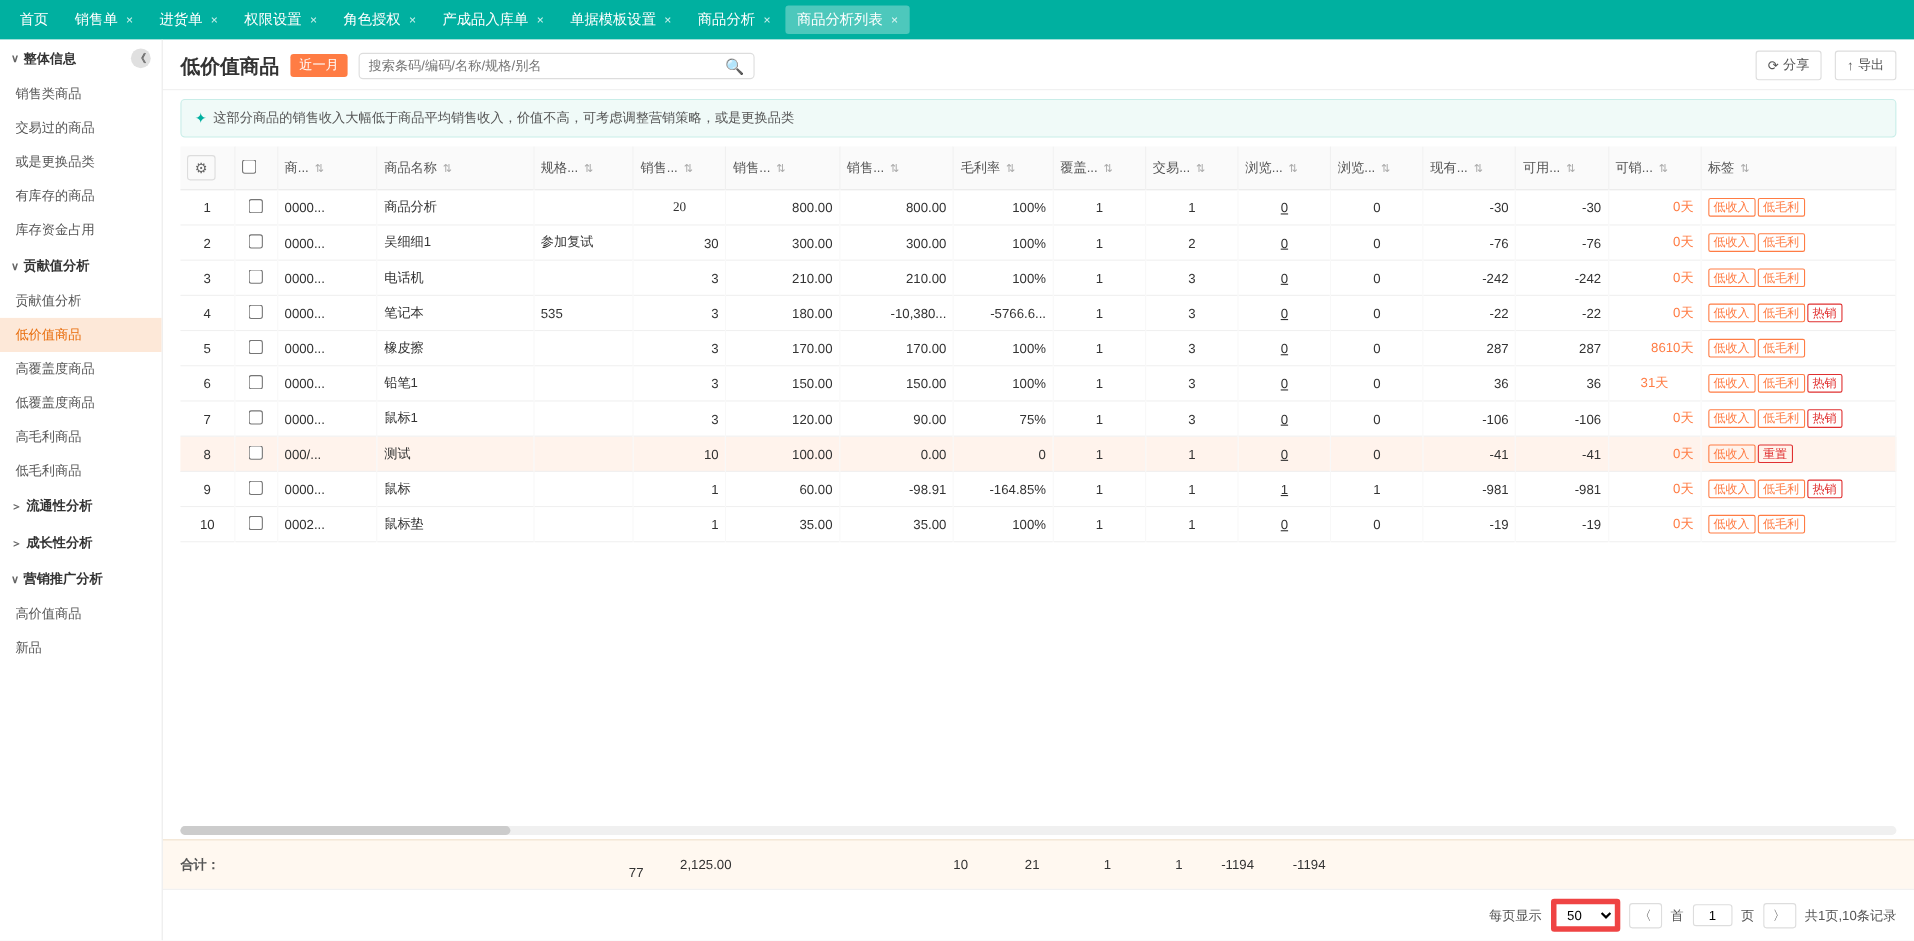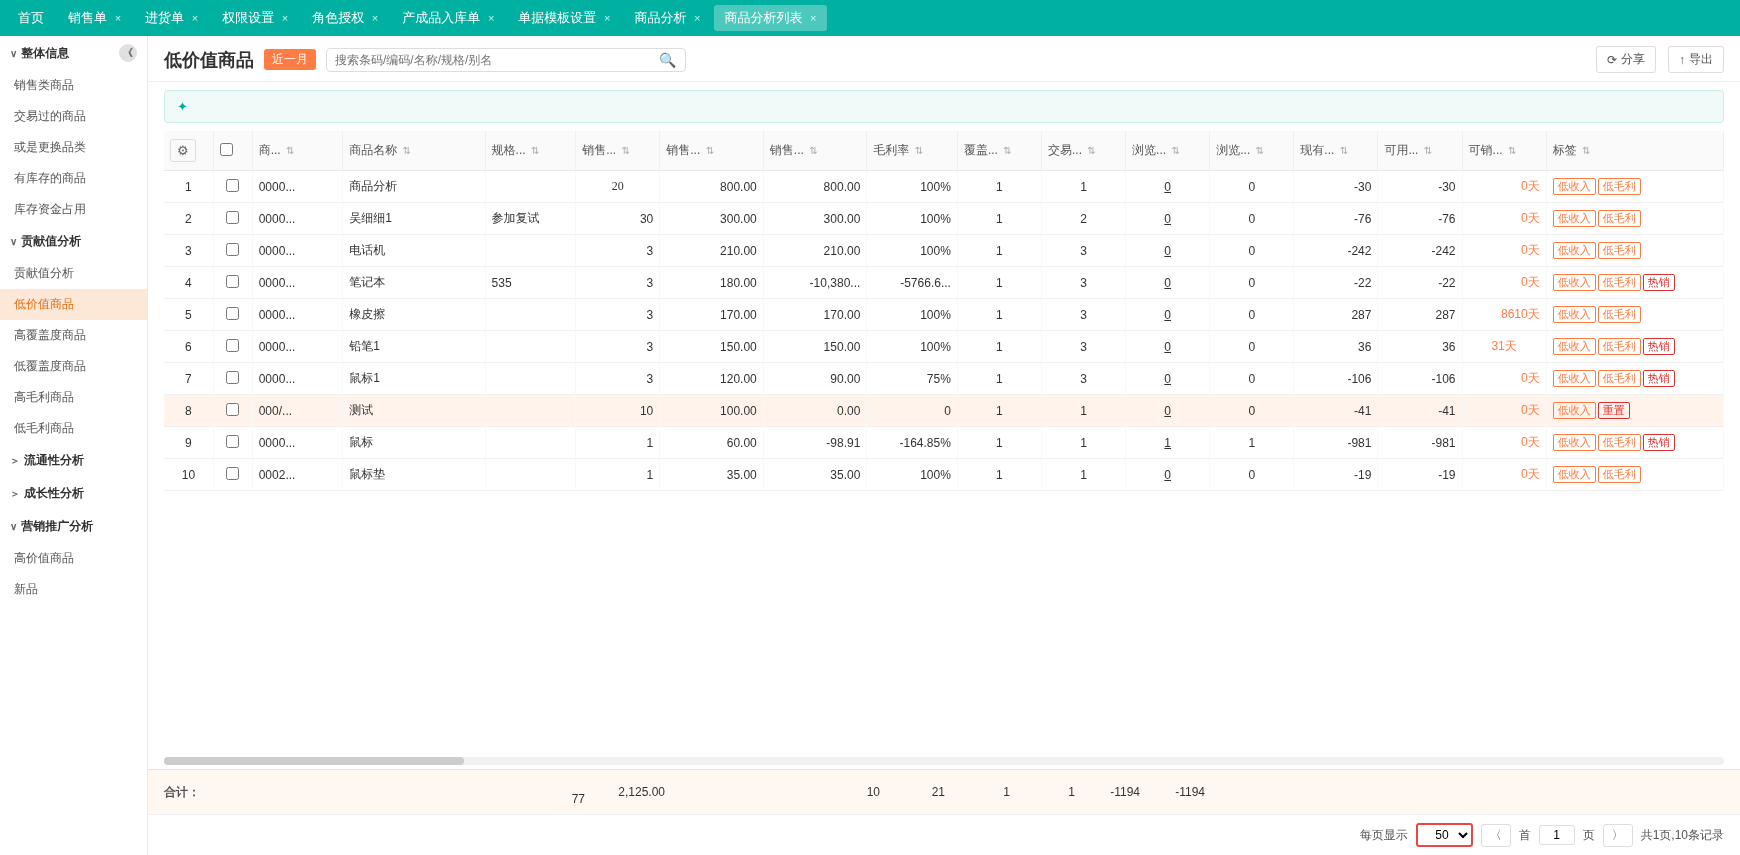--- a/index.html
+++ b/index.html
@@ -219,26 +219,25 @@
       display: flex;
       align-items: center;
       justify-content: flex-end;
       padding: 8px 16px;
       border-top: 1px solid #f0f0f0;
       gap: 8px;
       font-size: 12px;
       color: #555;
     }
     .page-size-select {
-      border: 2px solid #ef4444;
+      border: 5px solid #ef4444;
       border-radius: 3px;
       padding: 2px 6px;
       background: #fff;
       cursor: pointer;
-      text-align: right;
     }
     .page-nav-btn {
       padding: 2px 8px;
       border: 1px solid #ddd;
       border-radius: 3px;
       cursor: pointer;
       background: #fff;
       color: #555;
     }
     .page-input {
@@ -354,20 +353,21 @@
         </div>
         <div class="action-btn">
           <span>↑</span>
           <span>导出</span>
         </div>
       </div>
     </div>
 
     <div class="info-banner">
       <span class="info-icon">✦</span>
+      <span>这部分商品的销售收入大幅低于商品平均销售收入，价值不高，可考虑调整营销策略，或是更换品类</span>
     </div>
 
     <div class="table-wrapper">
       <table>
         <thead>
           <tr>
             <th style="width:36px;">
               <button class="gear-btn">⚙</button>
             </th>
             <th style="width:30px;">

